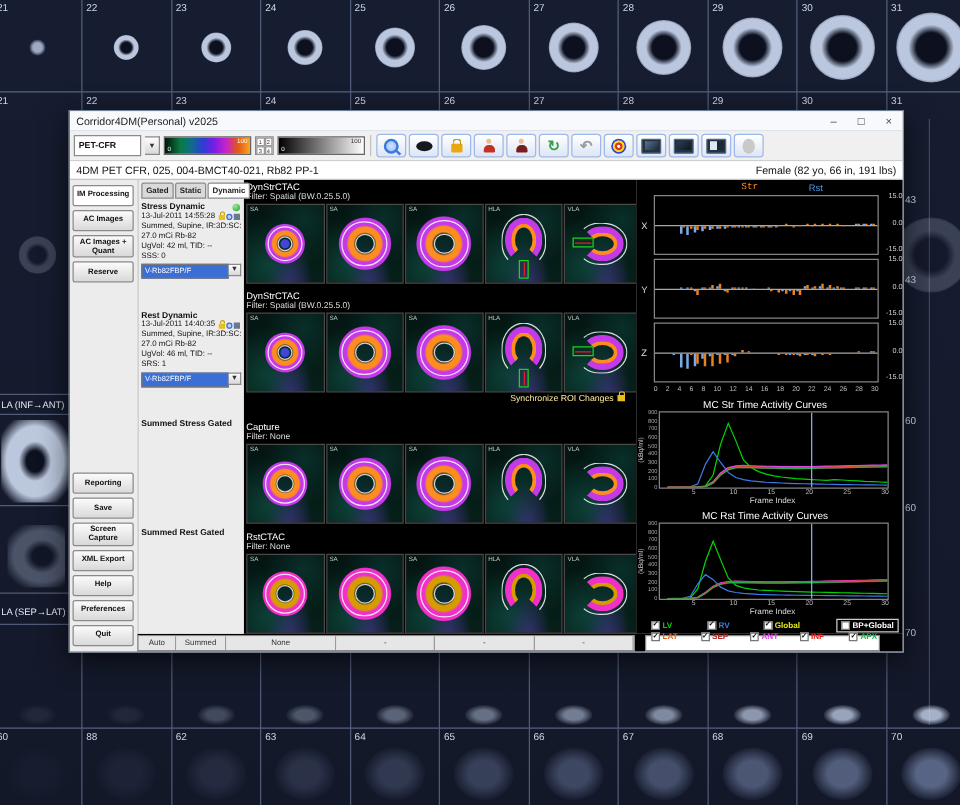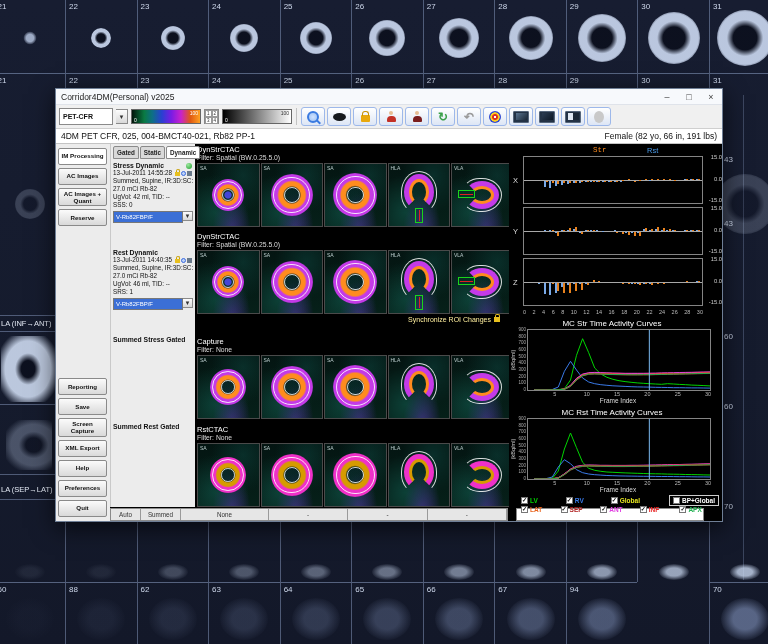--- a/index.html
+++ b/index.html
@@ -321,33 +321,37 @@
       <div class="bgring" style="height: 48px; width: 48px;"></div>
     </div>
     <div class="bgcell b2" style="left: 565.82px;">
       <span class="bgnum">29</span>
       <div class="bgring dim" style="height: 54px; width: 54px;"></div>
     </div>
     <div class="bgcell b3" style="left: 565.82px;">
       <div class="bblob" style="opacity: 0.68;"></div>
     </div>
     <div class="bgcell b4" style="left: 565.82px;">
-      <span class="bgnum">94</span>
+      <span class="bgnum">68</span>
       <div class="b4blob" style="opacity: 0.47;"></div>
     </div>
     <div class="bgcell b1" style="left: 637.36px;">
       <span class="bgnum">30</span>
       <div class="bgring" style="height: 52px; width: 52px;"></div>
     </div>
     <div class="bgcell b2" style="left: 637.36px;">
       <span class="bgnum">30</span>
       <div class="bgring dim" style="height: 57px; width: 57px;"></div>
     </div>
     <div class="bgcell b3" style="left: 637.36px;">
       <div class="bblob" style="opacity: 0.75;"></div>
+    </div>
+    <div class="bgcell b4" style="left: 637.36px;">
+      <span class="bgnum">69</span>
+      <div class="b4blob" style="opacity: 0.525;"></div>
     </div>
     <div class="bgcell b1" style="left: 708.9px;">
       <span class="bgnum">31</span>
       <div class="bgring" style="height: 56px; width: 56px;"></div>
     </div>
     <div class="bgcell b2" style="left: 708.9px;">
       <span class="bgnum">31</span>
       <div class="bgring dim" style="height: 60px; width: 60px;"></div>
     </div>
     <div class="bgcell b3" style="left: 708.9px;">

